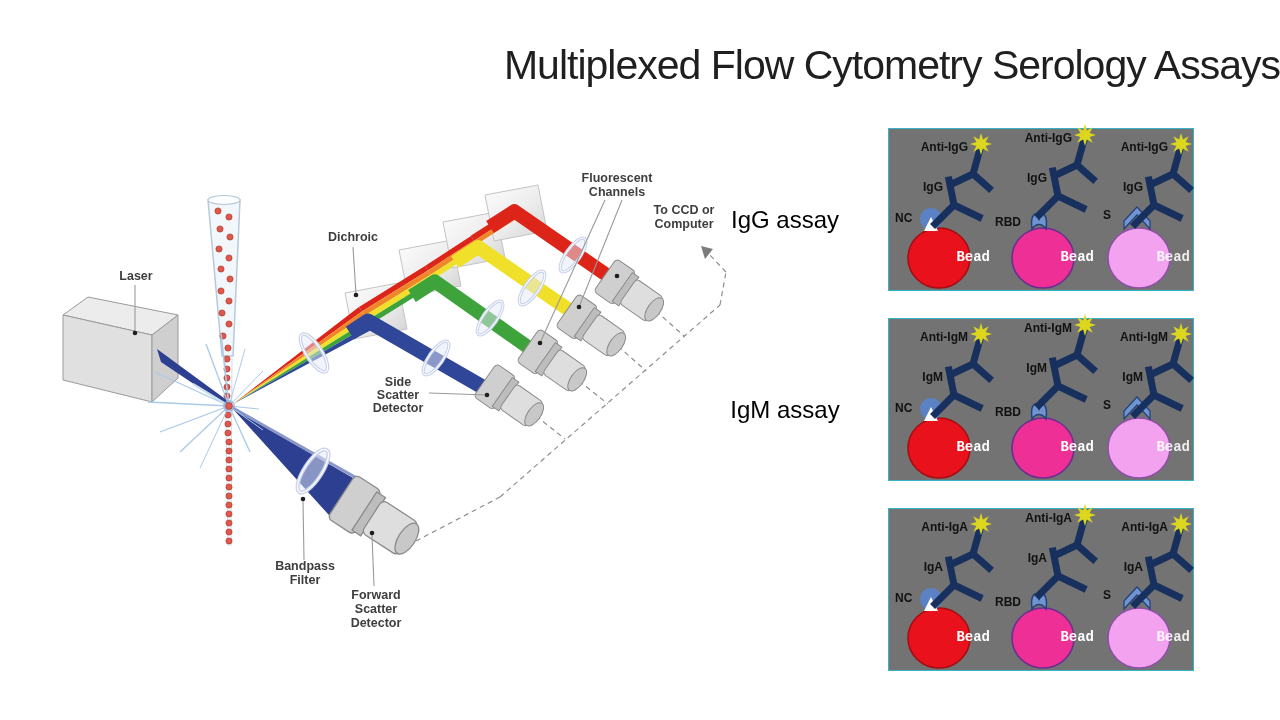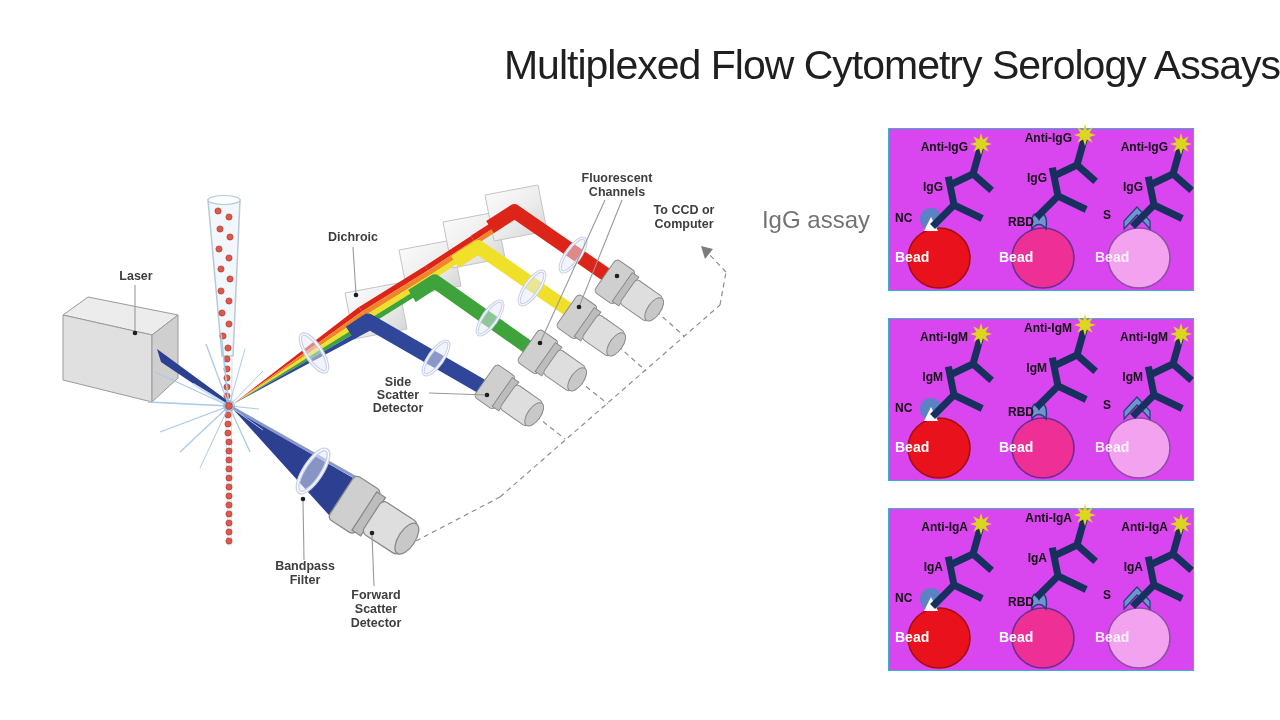--- a/index.html
+++ b/index.html
@@ -10,35 +10,35 @@
   
   #cyto-svg{position:absolute;left:50px;top:128px;width:700px;height:560px;overflow:visible;}
   #cyto-svg text{font-family:"Liberation Sans",sans-serif;font-weight:bold;
        font-size:12.5px;fill:#3e3e3e;}
   .leader{stroke:#9a9a9a;stroke-width:1.1;fill:none;}
   .dot{fill:#1e1e1e;}
   .dash{stroke:#8f8f8f;stroke-width:1.2;fill:none;stroke-dasharray:5 4;}
   
   .assay-row{position:absolute;left:0;width:1280px;height:163px;}
   .assay-label{position:absolute;left:700px;width:170px;top:78px;
-       font-size:24px;text-align:right;color:#737373;}
+       font-size:24px;text-align:center;color:#000000;}
   .panel{position:absolute;left:888px;top:0;width:306px;height:163px;
-       border:1.6px solid #35b3c8;background:#d946ef;box-sizing:border-box;}
+       border:1.6px solid #35b3c8;background:#737373;box-sizing:border-box;}
   .complex{position:absolute;width:95px;height:158px;top:2px;}
   .pos-1{left:6px}.pos-2{left:110px}.pos-3{left:206px}
   .art{position:absolute;inset:0;overflow:visible;}
   .art-upper{position:absolute;inset:0;}
   .col-rbd .art-upper{transform:translateY(-9px);}
   .lbl{position:absolute;font-weight:bold;font-size:12px;color:#111;white-space:nowrap;}
   .lbl-anti{top:9px;left:0;width:73px;text-align:right;}
   .lbl-ig{top:49px;left:0;width:48px;text-align:right;}
   .lbl-ag{top:80px;left:0;}
-  .col-rbd .lbl-ag{top:84px;left:-4px;margin-left:13px;}
+  .col-rbd .lbl-ag{top:84px;left:-4px;}
   .col-s .lbl-ag{top:77px;left:8px;}
-  .lbl-bead{top:118px;left:0;right:0;text-align:left;color:#fff;font-size:14px;}
+  .lbl-bead{top:118px;left:0;right:0;text-align:right;color:#fff;font-size:14px;font-family:Liberation Mono, monospace;}
   .col-s .lbl-bead{color:rgba(255,255,255,.88);}
   .bead-shape{stroke-width:1.6;}
   .col-nc .bead-shape{fill:#e8111c;stroke:#a50d12;}
   .col-rbd .bead-shape{fill:#ee2f96;stroke:#6a2e91;}
   .col-s .bead-shape{fill:#f2a2ee;stroke:#8f4fa8;}
   .ag{display:none;}
   .col-nc .ag-nc{display:inline;}
   .col-rbd .ag-rbd{display:inline;}
   .col-s .ag-s{display:inline;}
   .ab{stroke:#17305e;stroke-width:7;fill:none;stroke-linecap:square;}
@@ -328,20 +328,21 @@
         <span class="lbl lbl-ig">IgG</span>
       </div>
       <span class="lbl lbl-ag">S</span>
       <span class="lbl lbl-bead">Bead</span>
     </div>
 
   </div>
 </div>
 
 <div class="assay-row" style="top:318px">
+  <div class="assay-label">IgM assay</div>
   <div class="panel">
 
     <div class="complex pos-1 col-nc">
       <svg class="art" viewBox="0 0 95 165">
         <ellipse class="bead-shape" cx="44" cy="127" rx="31" ry="30"></ellipse>
         <g class="ag ag-nc">
             <circle cx="36" cy="88" r="11" fill="#5b82c4"></circle>
             <polygon points="29,100 43,100 36,86" fill="#fff"></polygon>
           </g>
         <g class="ag ag-rbd">

